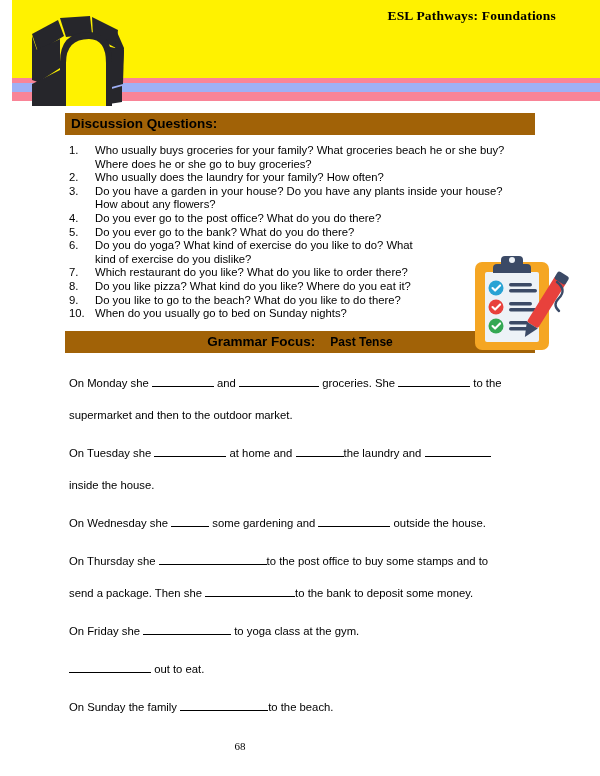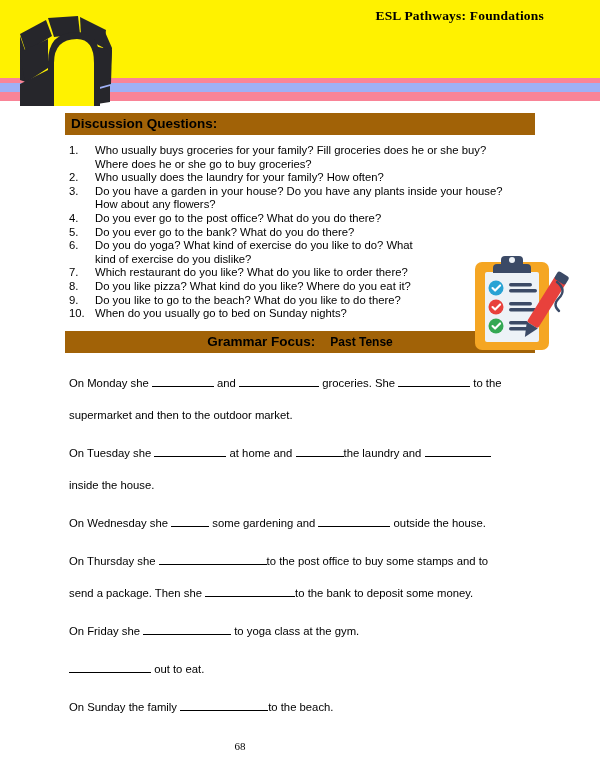--- a/index.html
+++ b/index.html
@@ -11,21 +11,21 @@
     height: 776px;
     background: #ffffff;
     font-family: "Liberation Sans", sans-serif;
     position: relative;
     overflow: hidden;
   }
 
   
   #header-banner {
     position: absolute;
-    left: 0; top: 0;
+    left: 12px; top: 0;
     width: 556px;
     height: 100px;
   }
   .band-yellow {
     position: absolute; left: 0; top: 0;
     width: 600px; height: 78px;
     background: #FFF200;
   }
   .band-pink-thin {
     position: absolute; left: 0; top: 78px;
@@ -208,21 +208,21 @@
 </div>
 
 <div id="page-body">
 
   <div class="section-bar" id="discussion-bar">Discussion Questions:</div>
 
   <div id="questions-list">
 
     <div class="question-row">
         <div class="question-num">1.</div>
-        <div class="question-text">Who usually buys groceries for your family?  Fill groceries does he or she buy?
+        <div class="question-text">Who usually buys groceries for your family?  What groceries beach he or she buy?
 Where does he or she go to buy groceries?</div>
       </div>
       <div class="question-row">
         <div class="question-num">2.</div>
         <div class="question-text">Who usually does the laundry for your family?  How often?</div>
       </div>
       <div class="question-row">
         <div class="question-num">3.</div>
         <div class="question-text">Do you have a garden in your house?  Do you have any plants inside your house?
 How about any flowers?</div>

